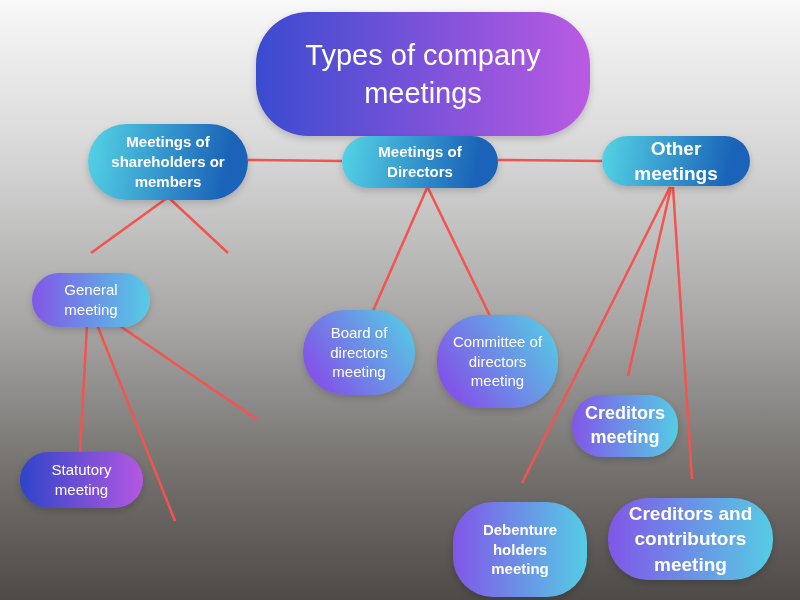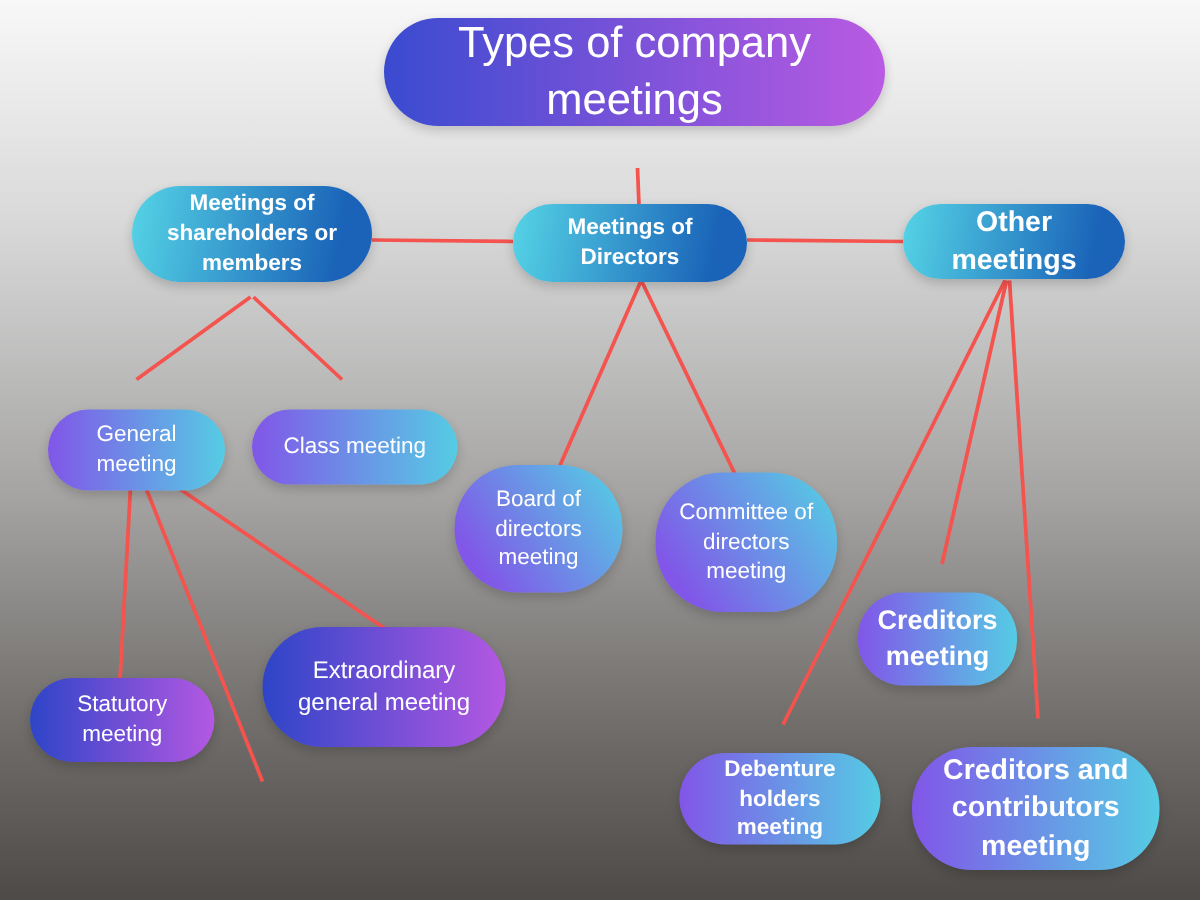--- a/index.html
+++ b/index.html
@@ -19,33 +19,33 @@
     box-shadow:0 3px 7px rgba(0,0,0,0.18);
     box-sizing:border-box;
   }
   .bold{font-weight:bold;}
   .g-title{background:linear-gradient(90deg,#3a4bd0 0%,#ba5ae2 100%);}
   .g-cyanblue{background:linear-gradient(100deg,#55d4e6 0%,#1a63b8 85%);}
   .g-purplecyan{background:linear-gradient(90deg,#8156e8 0%,#55cce4 100%);margin-top:20px;}
   .g-purplecyan-diag{background:linear-gradient(55deg,#8156e8 15%,#55cce4 95%);}
   .g-bluepurple{background:linear-gradient(90deg,#2e45c8 0%,#b458e2 100%);}
 
-  #n-title{left:256px;top:12px;width:334px;height:72px;border-radius:52px;font-size:29px;padding:0 18px;}
-  #n-shareholders{left:88px;top:124px;width:160px;height:64px;border-radius:38px;font-size:15px;padding:0 10px;}
+  #n-title{left:256px;top:12px;width:334px;height:124px;border-radius:52px;font-size:29px;padding:0 18px;}
+  #n-shareholders{left:88px;top:124px;width:160px;height:76px;border-radius:38px;font-size:15px;padding:0 10px;}
   #n-directors{left:342px;top:136px;width:156px;height:52px;border-radius:26px;font-size:15px;padding:0 20px;}
   #n-other{left:602px;top:136px;width:148px;height:50px;border-radius:25px;font-size:19px;padding:12px 10px;}
   #n-general{left:32px;top:253px;width:118px;height:54px;border-radius:27px;font-size:15px;padding:0 22px;}
   #n-class{left:168px;top:253px;width:137px;height:50px;border-radius:25px;font-size:15px;padding:0 8px;}
   #n-board{left:303px;top:310px;width:112px;height:85px;border-radius:42px;font-size:15px;padding:16px 10px;}
   #n-committee{left:437px;top:315px;width:121px;height:93px;border-radius:45px;font-size:15px;padding:0 6px;}
   #n-creditors{left:572px;top:375px;width:106px;height:62px;border-radius:30px;font-size:18px;padding:0 8px;}
   #n-statutory{left:20px;top:452px;width:123px;height:56px;border-radius:28px;font-size:15px;padding:12px 14px;}
   #n-extraordinary{left:175px;top:418px;width:162px;height:80px;border-radius:40px;font-size:16px;padding:0 6px;}
   #n-annual{left:100px;top:520px;width:152px;height:58px;border-radius:29px;font-size:16px;padding:0 8px;}
-  #n-debenture{left:453px;top:482px;width:134px;height:61px;border-radius:40px;font-size:15px;padding:0 16px;}
+  #n-debenture{left:453px;top:482px;width:134px;height:95px;border-radius:40px;font-size:15px;padding:0 16px;}
   #n-contributors{left:608px;top:478px;width:165px;height:82px;border-radius:40px;font-size:19px;padding:0 10px;}
 </style>
 </head>
 <body>
 
 <div class="canvas">
 
   <svg class="connectors" viewBox="0 0 800 600">
     <line x1="425" y1="112" x2="426" y2="137"></line>
     <line x1="248" y1="160" x2="342" y2="161"></line>
@@ -62,26 +62,24 @@
     <line x1="673" y1="187" x2="692" y2="479"></line>
   </svg>
 
   <div id="n-title" class="node g-title">Types of company meetings</div>
 
   <div id="n-shareholders" class="node g-cyanblue bold">Meetings of shareholders or members</div>
   <div id="n-directors" class="node g-cyanblue bold">Meetings of Directors</div>
   <div id="n-other" class="node g-cyanblue bold">Other meetings</div>
 
   <div id="n-general" class="node g-purplecyan">General meeting</div>
-  <div id="n-class" class="node g-purplecyan">Class meeting</div>
 
   <div id="n-board" class="node g-purplecyan-diag">Board of directors meeting</div>
   <div id="n-committee" class="node g-purplecyan-diag">Committee of directors meeting</div>
 
   <div id="n-creditors" class="node g-purplecyan bold">Creditors meeting</div>
 
   <div id="n-statutory" class="node g-bluepurple">Statutory meeting</div>
-  <div id="n-extraordinary" class="node g-bluepurple">Extraordinary general meeting</div>
 
   <div id="n-debenture" class="node g-purplecyan bold">Debenture holders meeting</div>
   <div id="n-contributors" class="node g-purplecyan bold">Creditors and contributors meeting</div>
 
 </div>
 
 </body></html>

